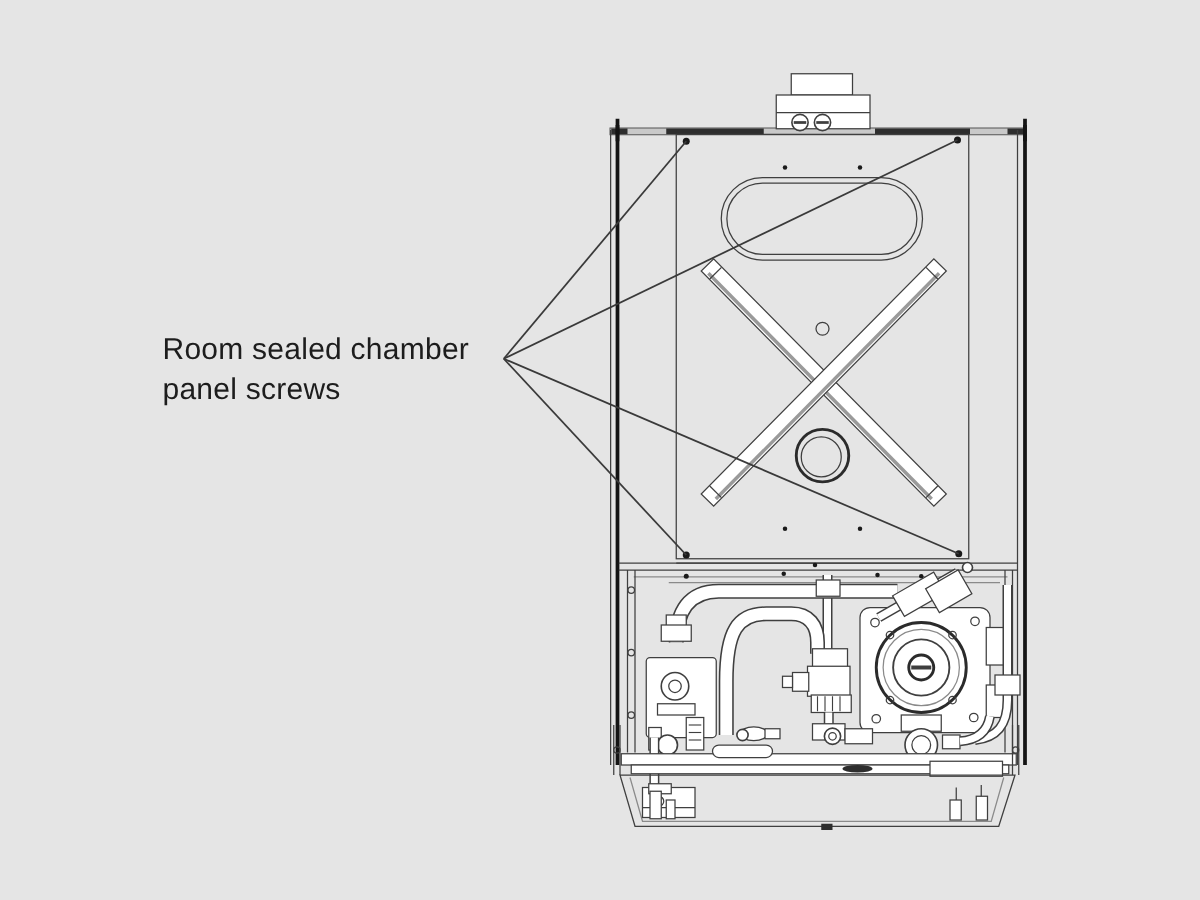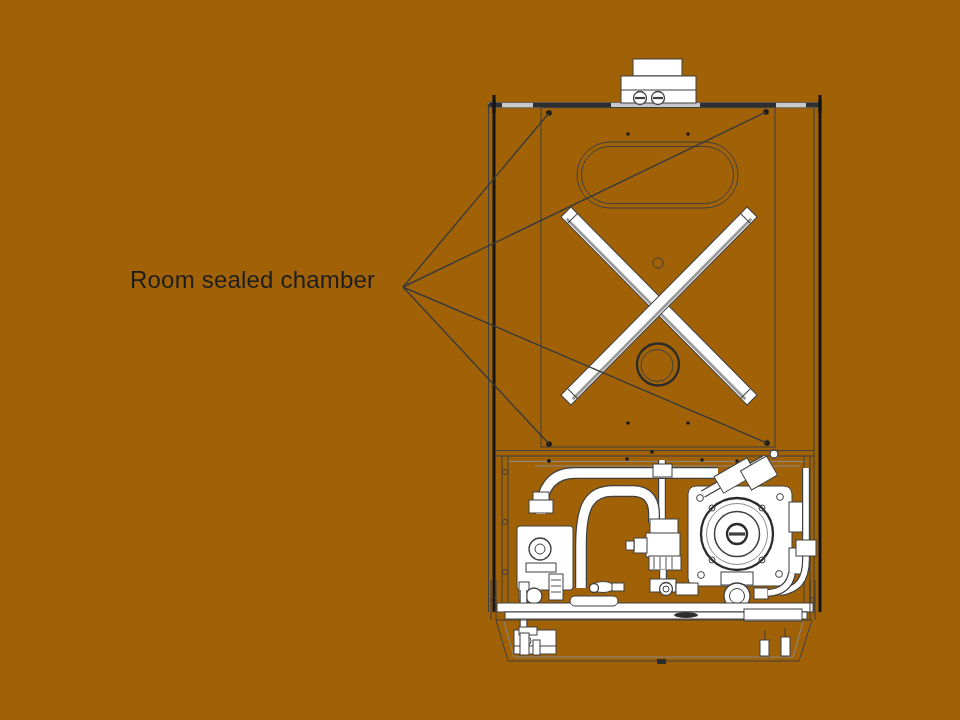--- a/index.html
+++ b/index.html
@@ -1,16 +1,16 @@
 <!DOCTYPE html>
 <html><head>
 <meta charset="utf-8">
 <style>
   html,body{margin:0;padding:0;background:#ffffff;}
-  .page{position:relative;width:960px;height:720px;background:#a16207;overflow:hidden;
+  .page{position:relative;width:960px;height:720px;background:#e5e5e5;overflow:hidden;
         font-family:"Liberation Sans","DejaVu Sans",sans-serif;}
   .diagram-svg{position:absolute;left:0;top:0;}
   .callout{position:absolute;left:130px;top:264px;width:300px;
            font-size:24px;line-height:32px;color:#1d1d1d;letter-spacing:0.2px;}
   .callout span{display:block;}
 
   
   .ln   {fill:none;stroke:#3f3f3f;stroke-width:1;}
   .lnB  {fill:none;stroke:#2b2b2b;stroke-width:2.3;}
   .thick{fill:none;stroke:#141414;stroke-width:3;}
@@ -252,15 +252,16 @@
     <g class="leader">
       <line x1="403" y1="287" x2="549" y2="113"></line>
       <line x1="403" y1="287" x2="766" y2="112"></line>
       <line x1="403" y1="287" x2="549" y2="444"></line>
       <line x1="403" y1="287" x2="767" y2="443"></line>
     </g>
   </svg>
 
   <div class="callout">
     <span>Room sealed chamber</span>
+    <span>panel screws</span>
   </div>
 
 </div>
 
 </body></html>

